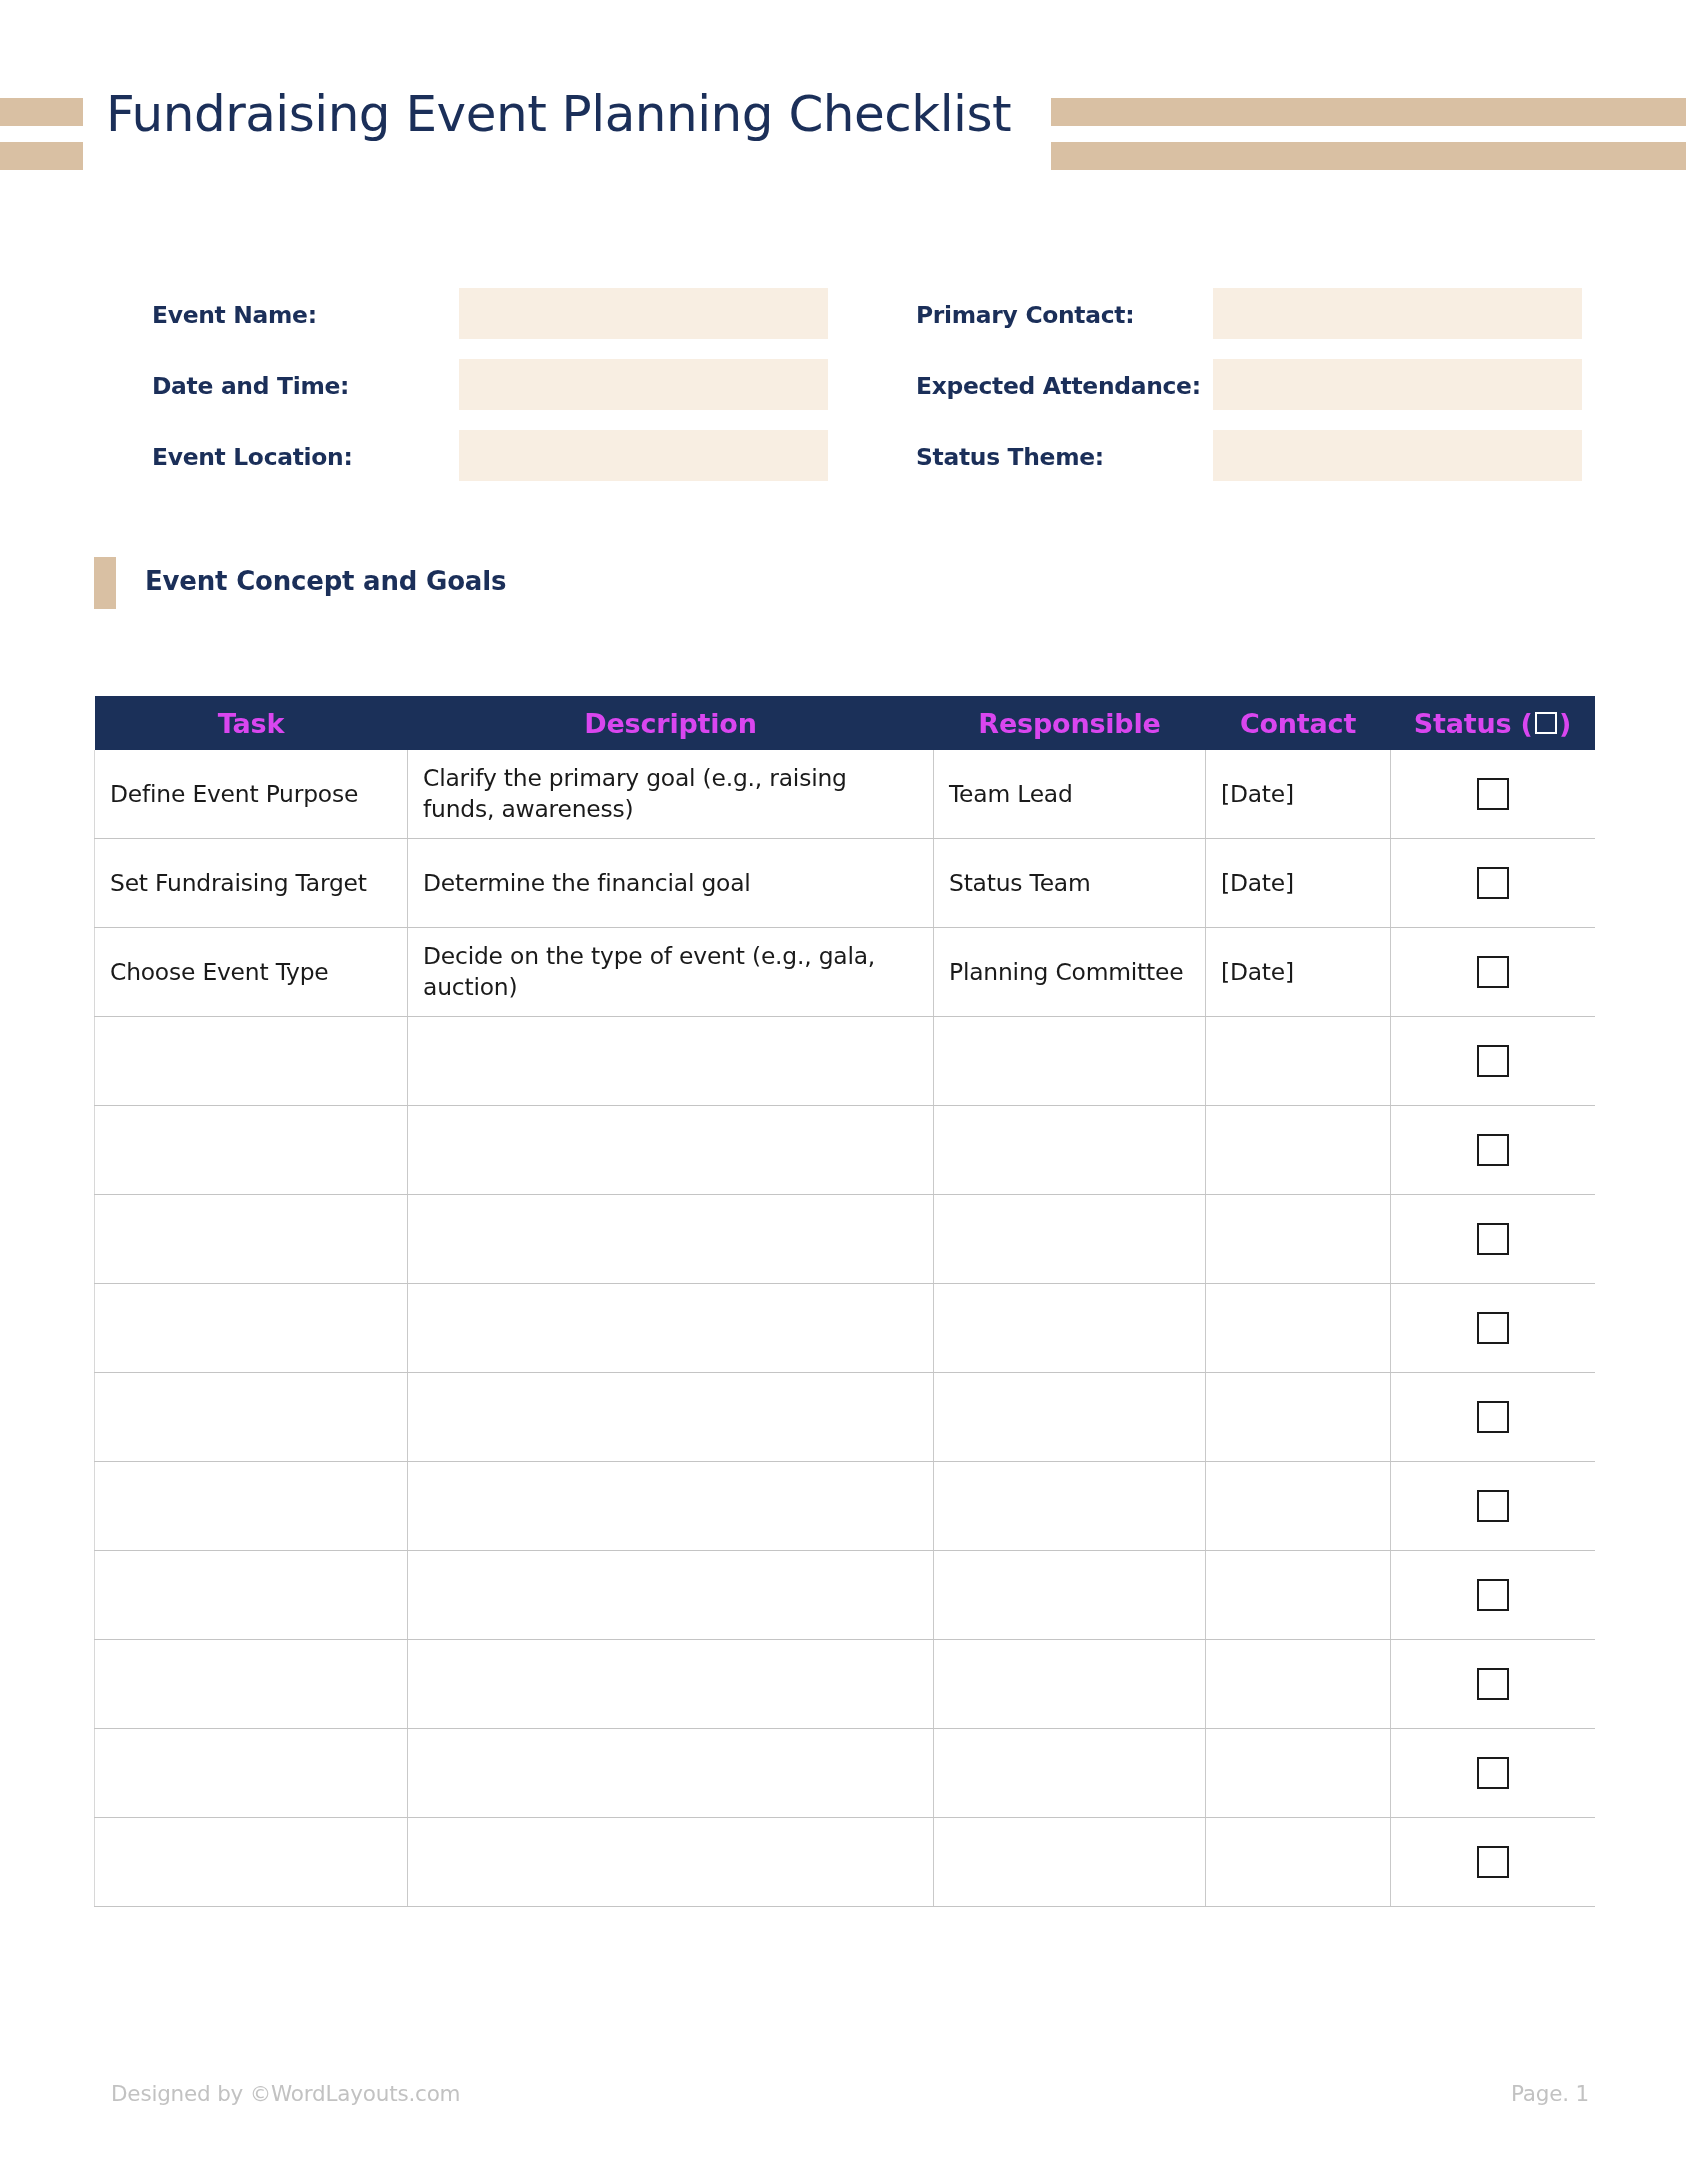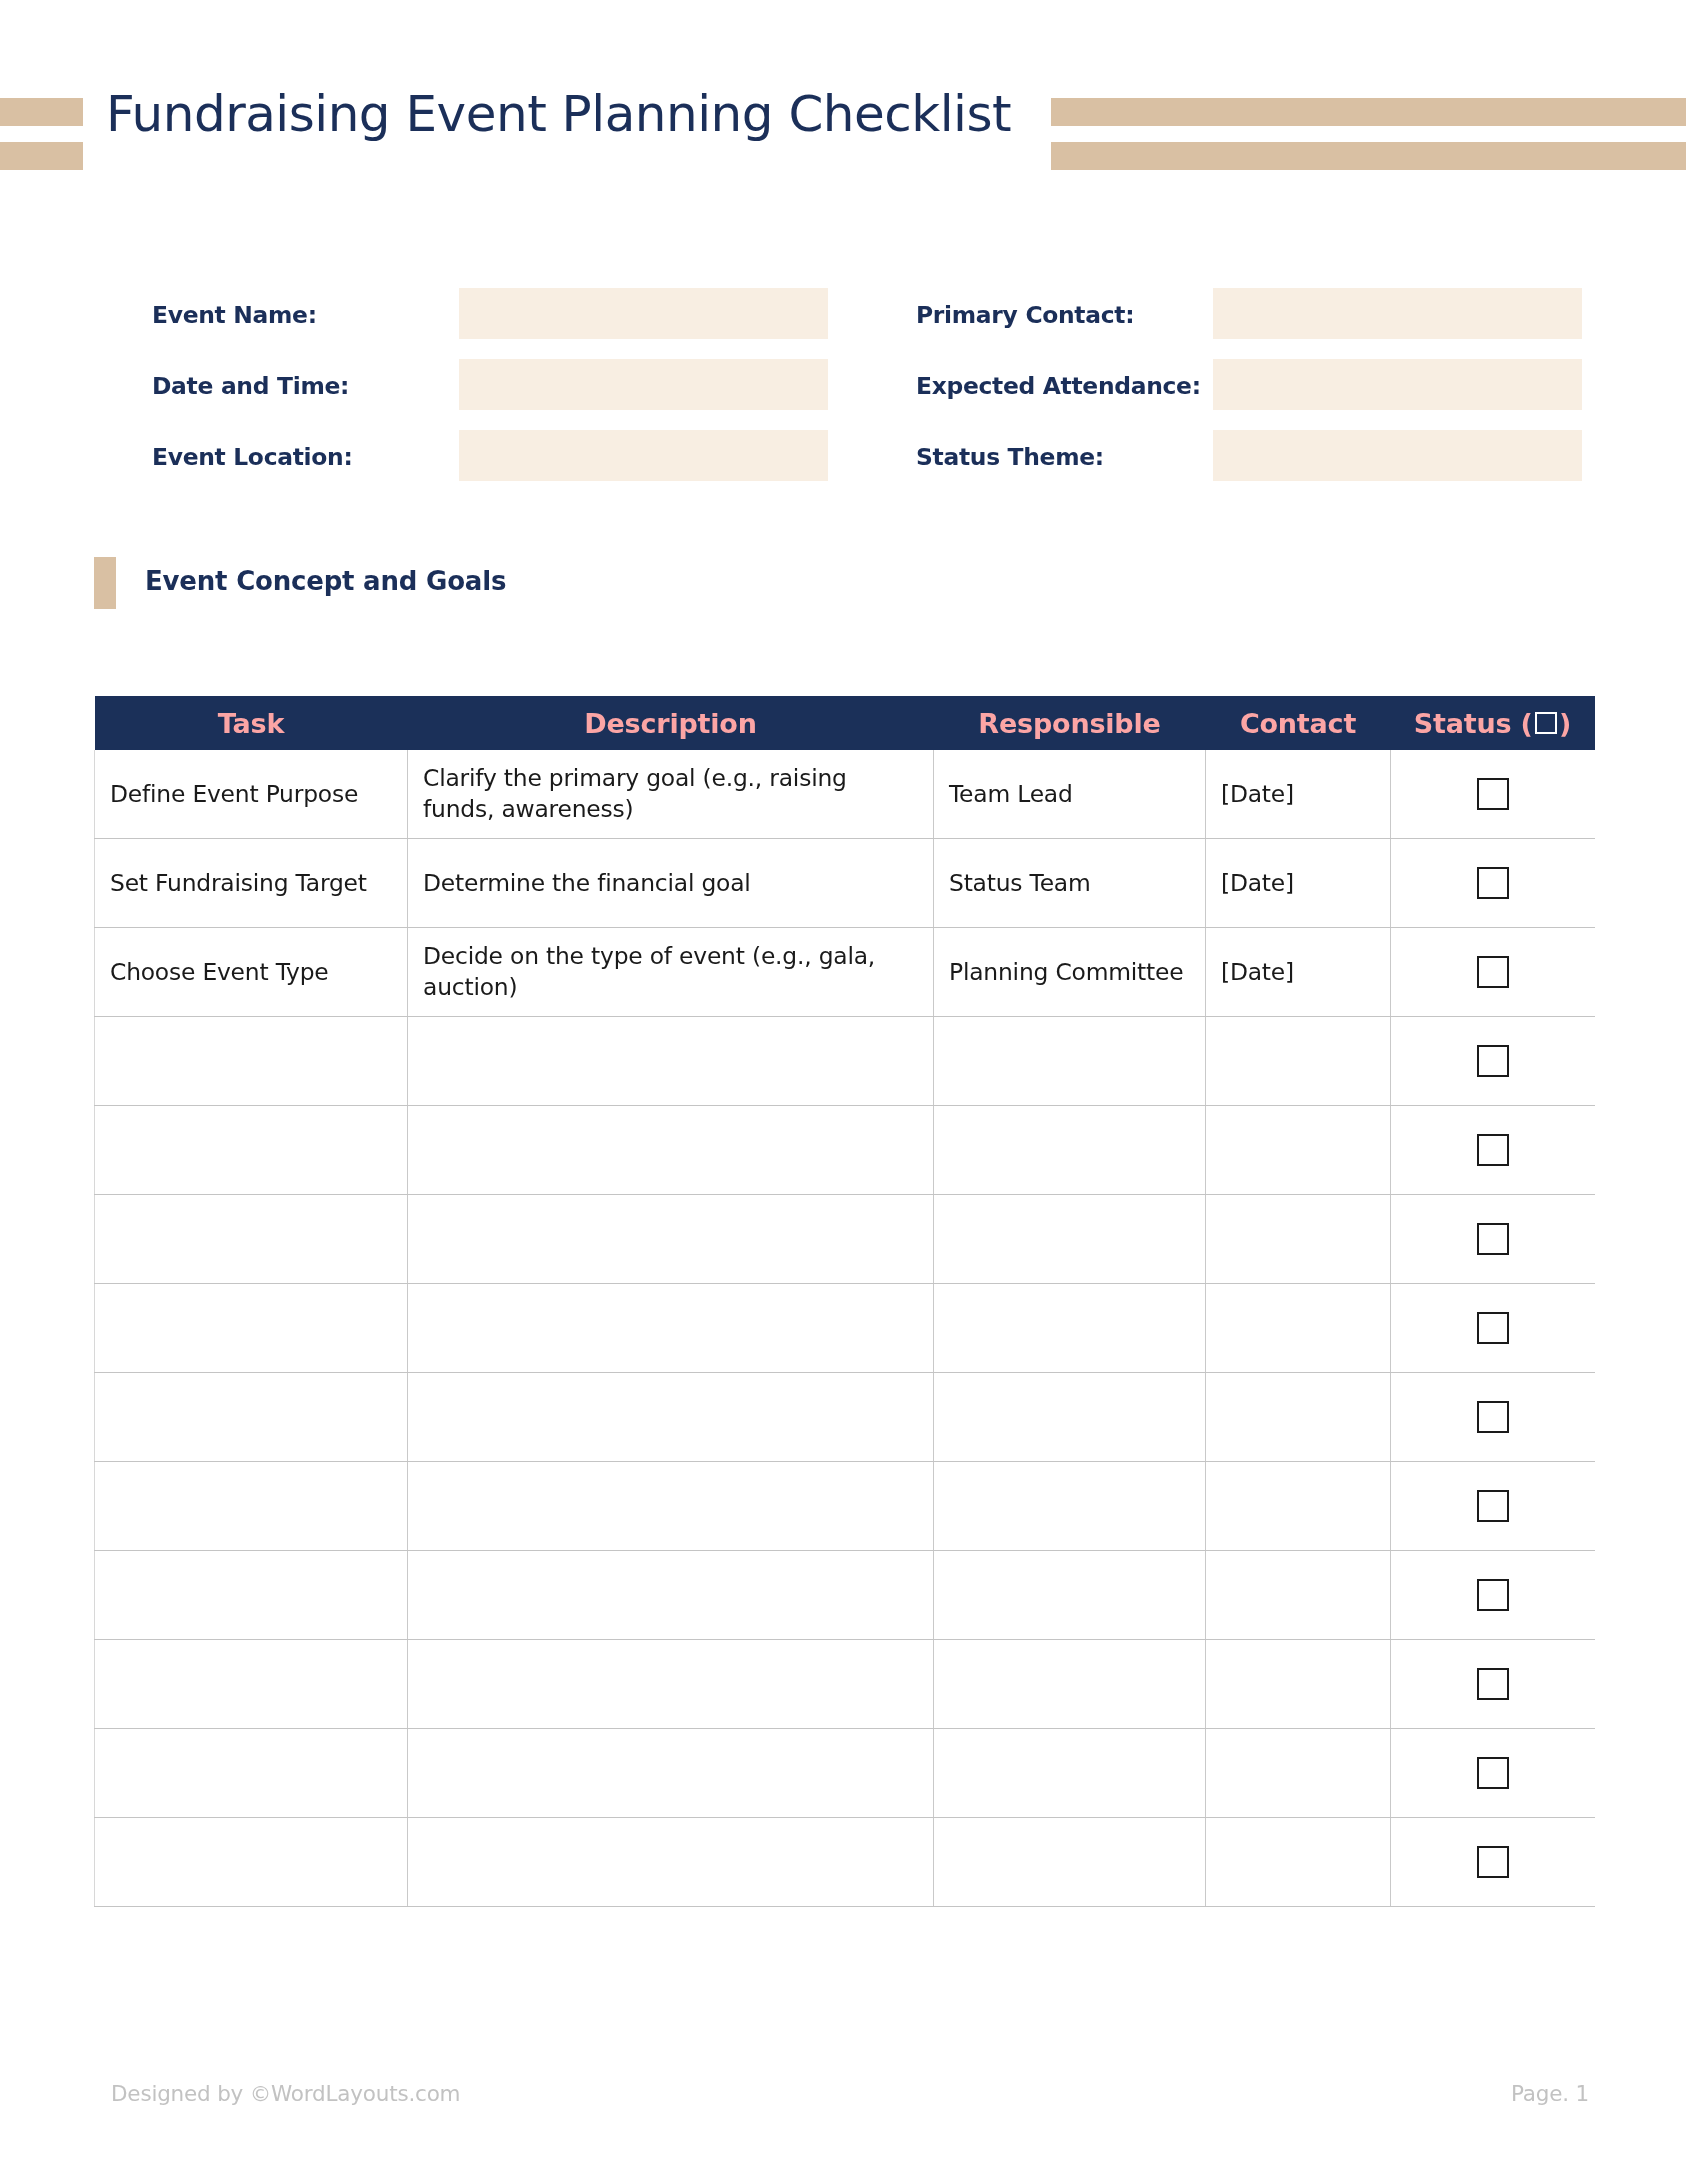--- a/index.html
+++ b/index.html
@@ -127,21 +127,21 @@
     top: 684px;
     width: 1499px;
   }
   table.checklist {
     border-collapse: collapse;
     width: 1499px;
     table-layout: fixed;
   }
   table.checklist thead th {
     background: #1b3059;
-    color: #fca5a5;
+    color: #d946ef;
     font-family: "DejaVu Sans", sans-serif;
     font-size: 27px;
     font-weight: 700;
     letter-spacing: -0.2px;
     height: 54px;
     padding: 0;
     text-align: center;
     vertical-align: middle;
     border: none;
   }

